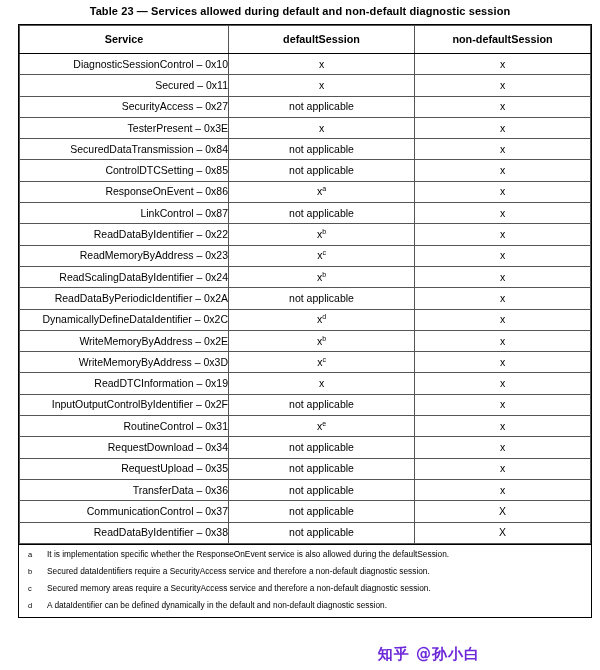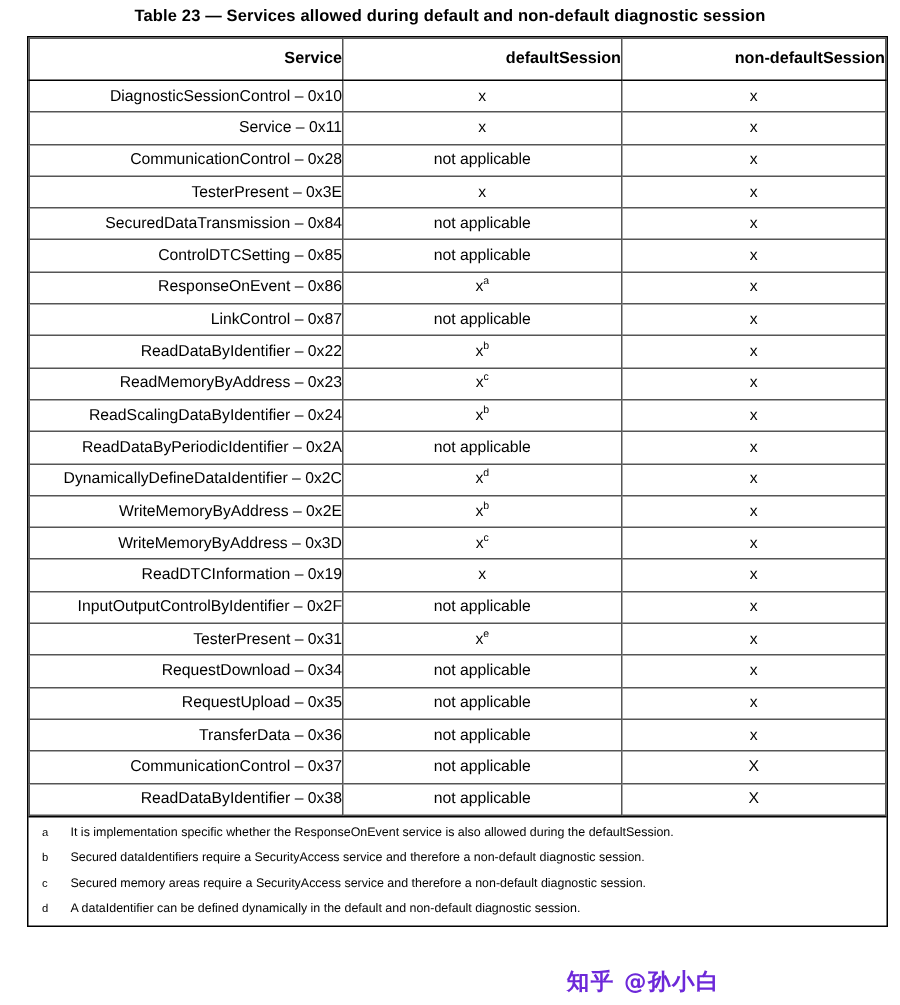--- a/index.html
+++ b/index.html
@@ -62,21 +62,21 @@
     border: 0.8px solid #555;
     padding: 0;
     vertical-align: middle;
     line-height: 11px;
     font-weight: normal;
   }
 
   table.uds thead th {
     font-weight: bold;
     font-size: 10.8px;
-    text-align: right;
+    text-align: center;
     padding: 5px 0 5px 0;
     border-bottom: 1.6px solid #000;
     height: 17px;
   }
 
   table.uds tbody td {
     height: 20.3px;
   }
 
   td.svc {
@@ -160,26 +160,26 @@
           <th>non-defaultSession</th>
         </tr>
       </thead>
       <tbody id="table-body">
           <tr>
             <td class="svc">DiagnosticSessionControl – 0x10</td>
             <td class="val"><span>x</span></td>
             <td class="val">x</td>
           </tr>
           <tr>
-            <td class="svc">Service – 0x11</td>
+            <td class="svc">Secured – 0x11</td>
             <td class="val"><span>x</span></td>
             <td class="val">x</td>
           </tr>
           <tr>
-            <td class="svc">CommunicationControl – 0x28</td>
+            <td class="svc">SecurityAccess – 0x27</td>
             <td class="val"><span>not applicable</span></td>
             <td class="val">x</td>
           </tr>
           <tr>
             <td class="svc">TesterPresent – 0x3E</td>
             <td class="val"><span>x</span></td>
             <td class="val">x</td>
           </tr>
           <tr>
             <td class="svc">SecuredDataTransmission – 0x84</td>
@@ -240,21 +240,21 @@
             <td class="svc">ReadDTCInformation – 0x19</td>
             <td class="val"><span>x</span></td>
             <td class="val">x</td>
           </tr>
           <tr>
             <td class="svc">InputOutputControlByIdentifier – 0x2F</td>
             <td class="val"><span>not applicable</span></td>
             <td class="val">x</td>
           </tr>
           <tr>
-            <td class="svc">TesterPresent – 0x31</td>
+            <td class="svc">RoutineControl – 0x31</td>
             <td class="val"><span>x</span><sup>e</sup></td>
             <td class="val">x</td>
           </tr>
           <tr>
             <td class="svc">RequestDownload – 0x34</td>
             <td class="val"><span>not applicable</span></td>
             <td class="val">x</td>
           </tr>
           <tr>
             <td class="svc">RequestUpload – 0x35</td>

